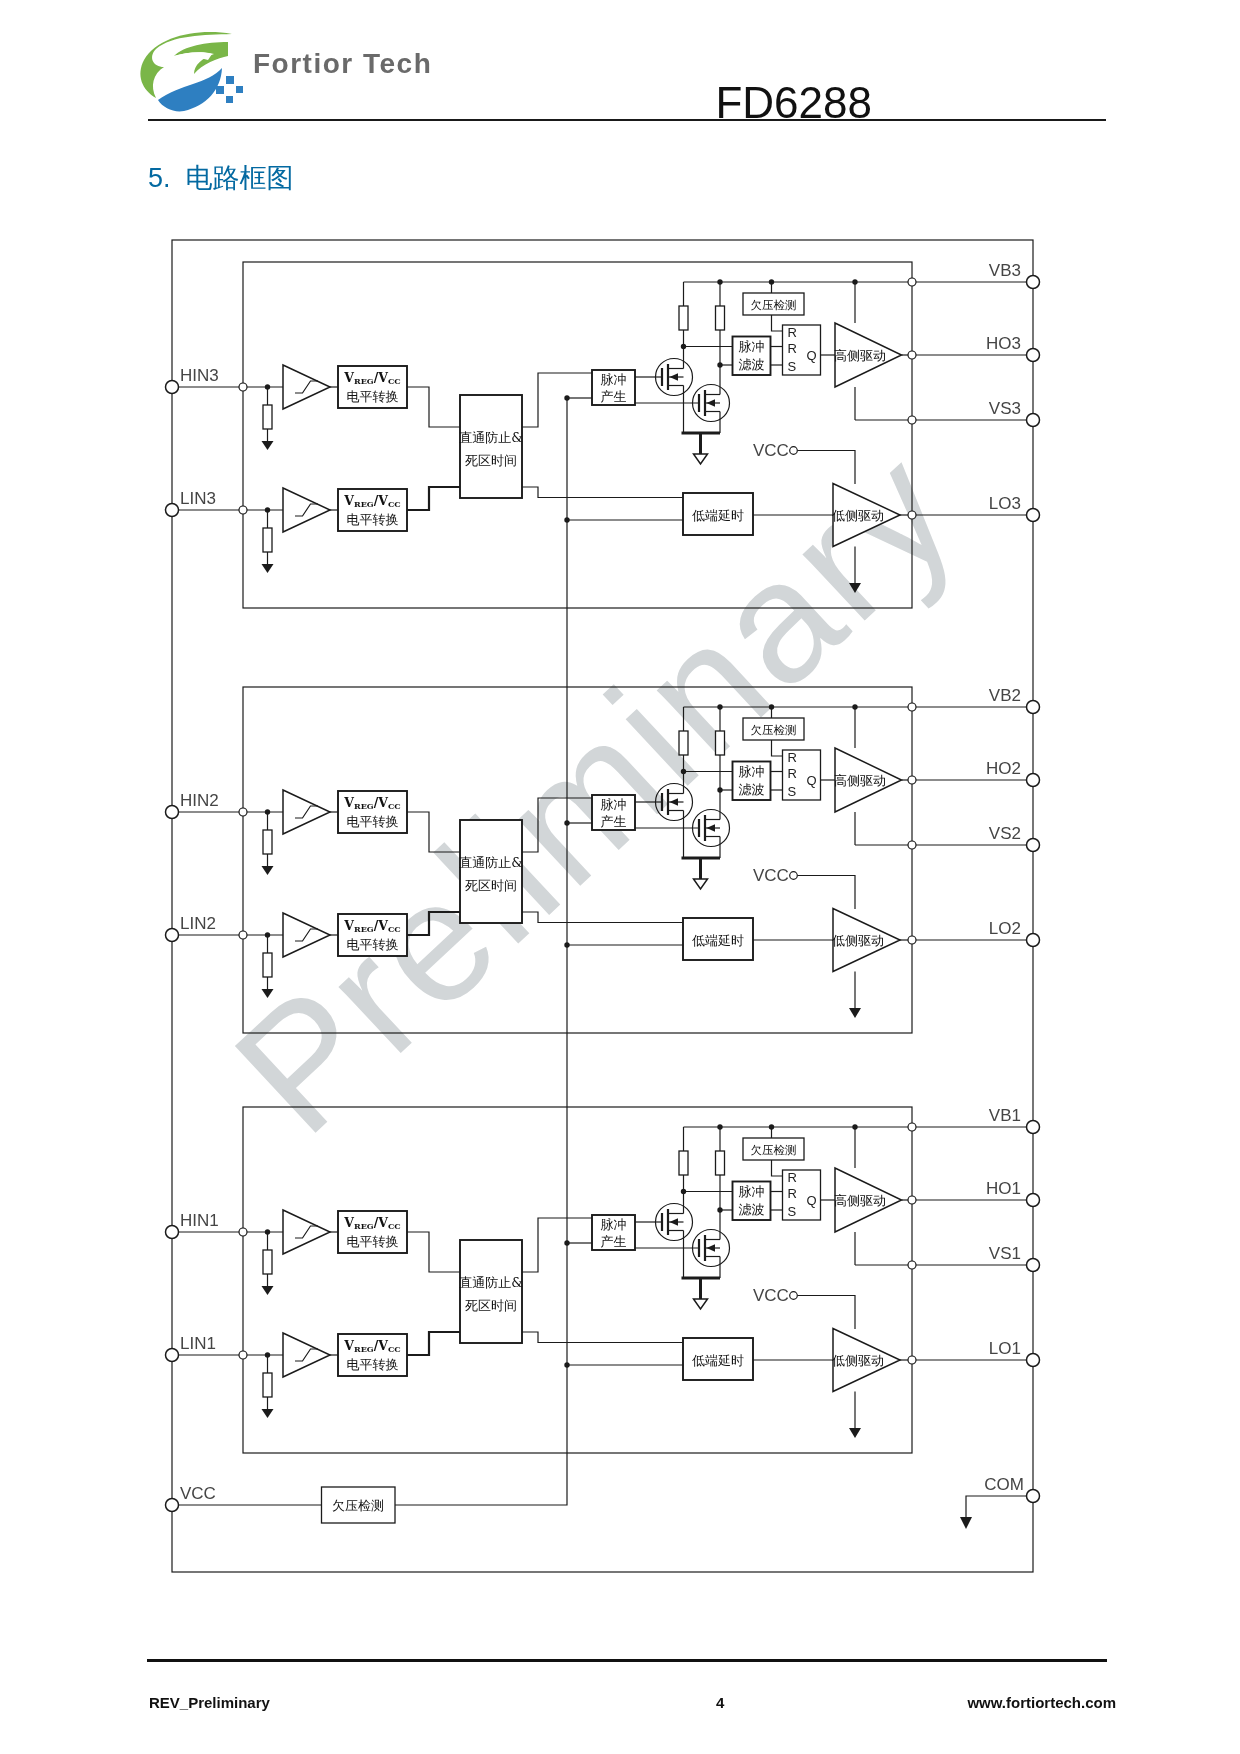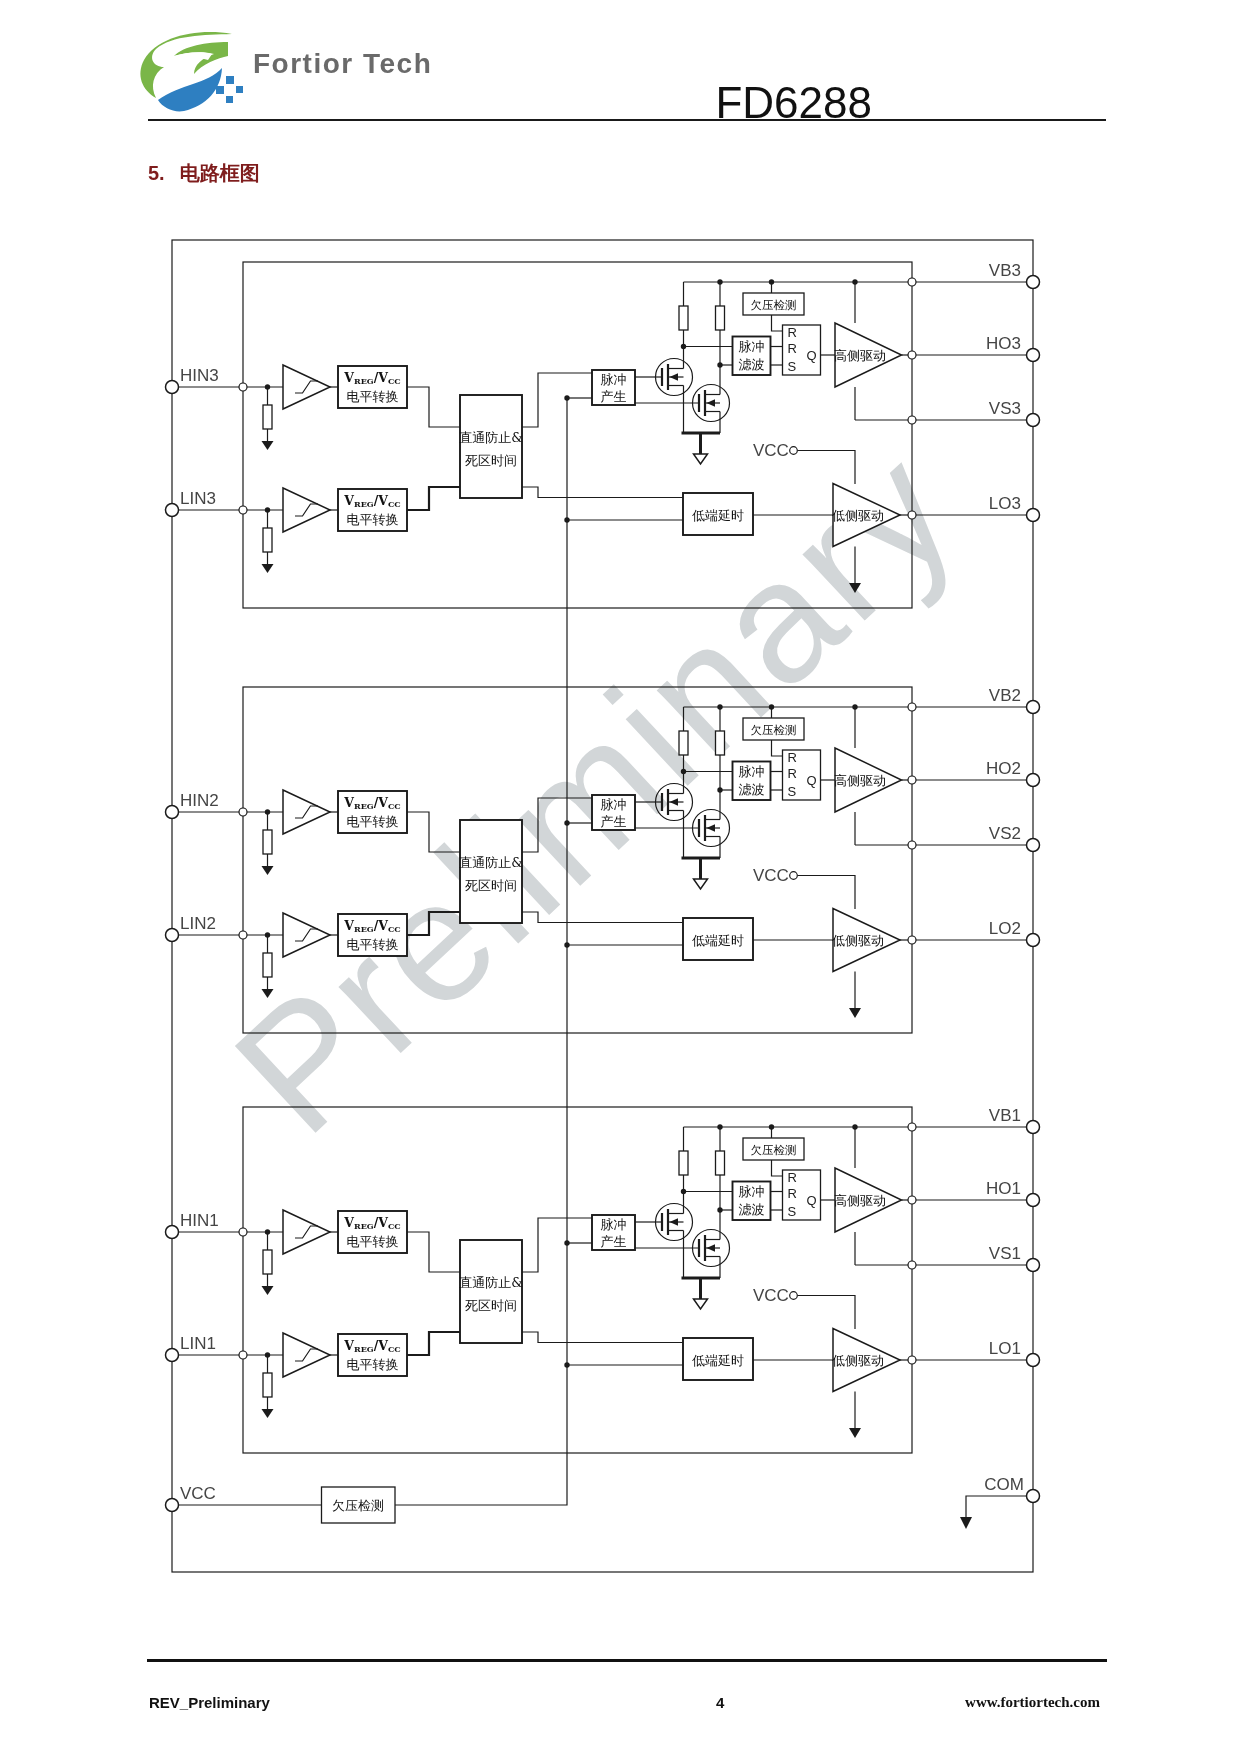--- a/index.html
+++ b/index.html
@@ -7,21 +7,21 @@
   #page{position:relative;width:1240px;height:1754px;background:#fff;overflow:hidden;}
 
   
   #hdr{position:absolute;left:0;top:0;width:1020px;height:130px;z-index:3;}
   #brand{position:absolute;left:253px;top:48px;font-size:28px;font-weight:bold;color:#6a6a6a;letter-spacing:1.5px;}
   #partno{position:absolute;right:148px;top:78px;font-size:44px;color:#111;}
   #hdr-rule{position:absolute;left:148px;top:119px;width:958px;height:2px;background:#1a1a1a;}
   #logo-svg{position:absolute;left:128px;top:28px;}
 
   
-  #sec-title{position:absolute;left:148px;top:160px;z-index:3;font-size:20px;font-weight:bold;color:#7f1d1d;}
+  #sec-title{position:absolute;left:148px;top:160px;z-index:3;font-size:27px;font-weight:normal;color:#0369a1;}
   #sec-title .num{margin-right:15px;}
 
   
   #wm{position:absolute;left:30px;top:700px;width:1130px;height:180px;line-height:180px;
       font-size:172px;color:#d2d6d8;text-align:center;white-space:nowrap;
       transform:rotate(-43deg);z-index:1;letter-spacing:4px;}
 
   
   #diagram-svg{position:absolute;left:0;top:0;z-index:2;}
   .w{stroke:#1b1b1b;stroke-width:1.2;fill:none;}
@@ -41,21 +41,21 @@
   .port{font-family:"Liberation Sans",sans-serif;font-size:17px;fill:#454545;}
   .vl{font-family:"DejaVu Serif",serif;font-size:12.5px;font-weight:bold;fill:#111;}
   .sub{font-size:8px;}
   .lt{font-family:"Liberation Sans",sans-serif;font-size:13px;fill:#222;}
 
   
   #ftr-rule{position:absolute;left:147px;top:1659px;width:960px;height:3px;background:#111;z-index:3;}
   #ftr{position:absolute;left:0;top:1694px;width:1240px;height:24px;z-index:3;font-size:15px;font-weight:bold;color:#111;}
   #ftr .l{position:absolute;left:149px;}
   #ftr .c{position:absolute;left:716px;}
-  #ftr .r{position:absolute;right:140px;font-family:Liberation Serif, serif;}
+  #ftr .r{position:absolute;right:124px;}
 </style>
 </head>
 <body>
 
 <div id="page">
 
   <div id="wm">Preliminary</div>
 
   <div id="hdr">
     <svg id="logo-svg" width="120" height="92" viewBox="0 0 120 92">

